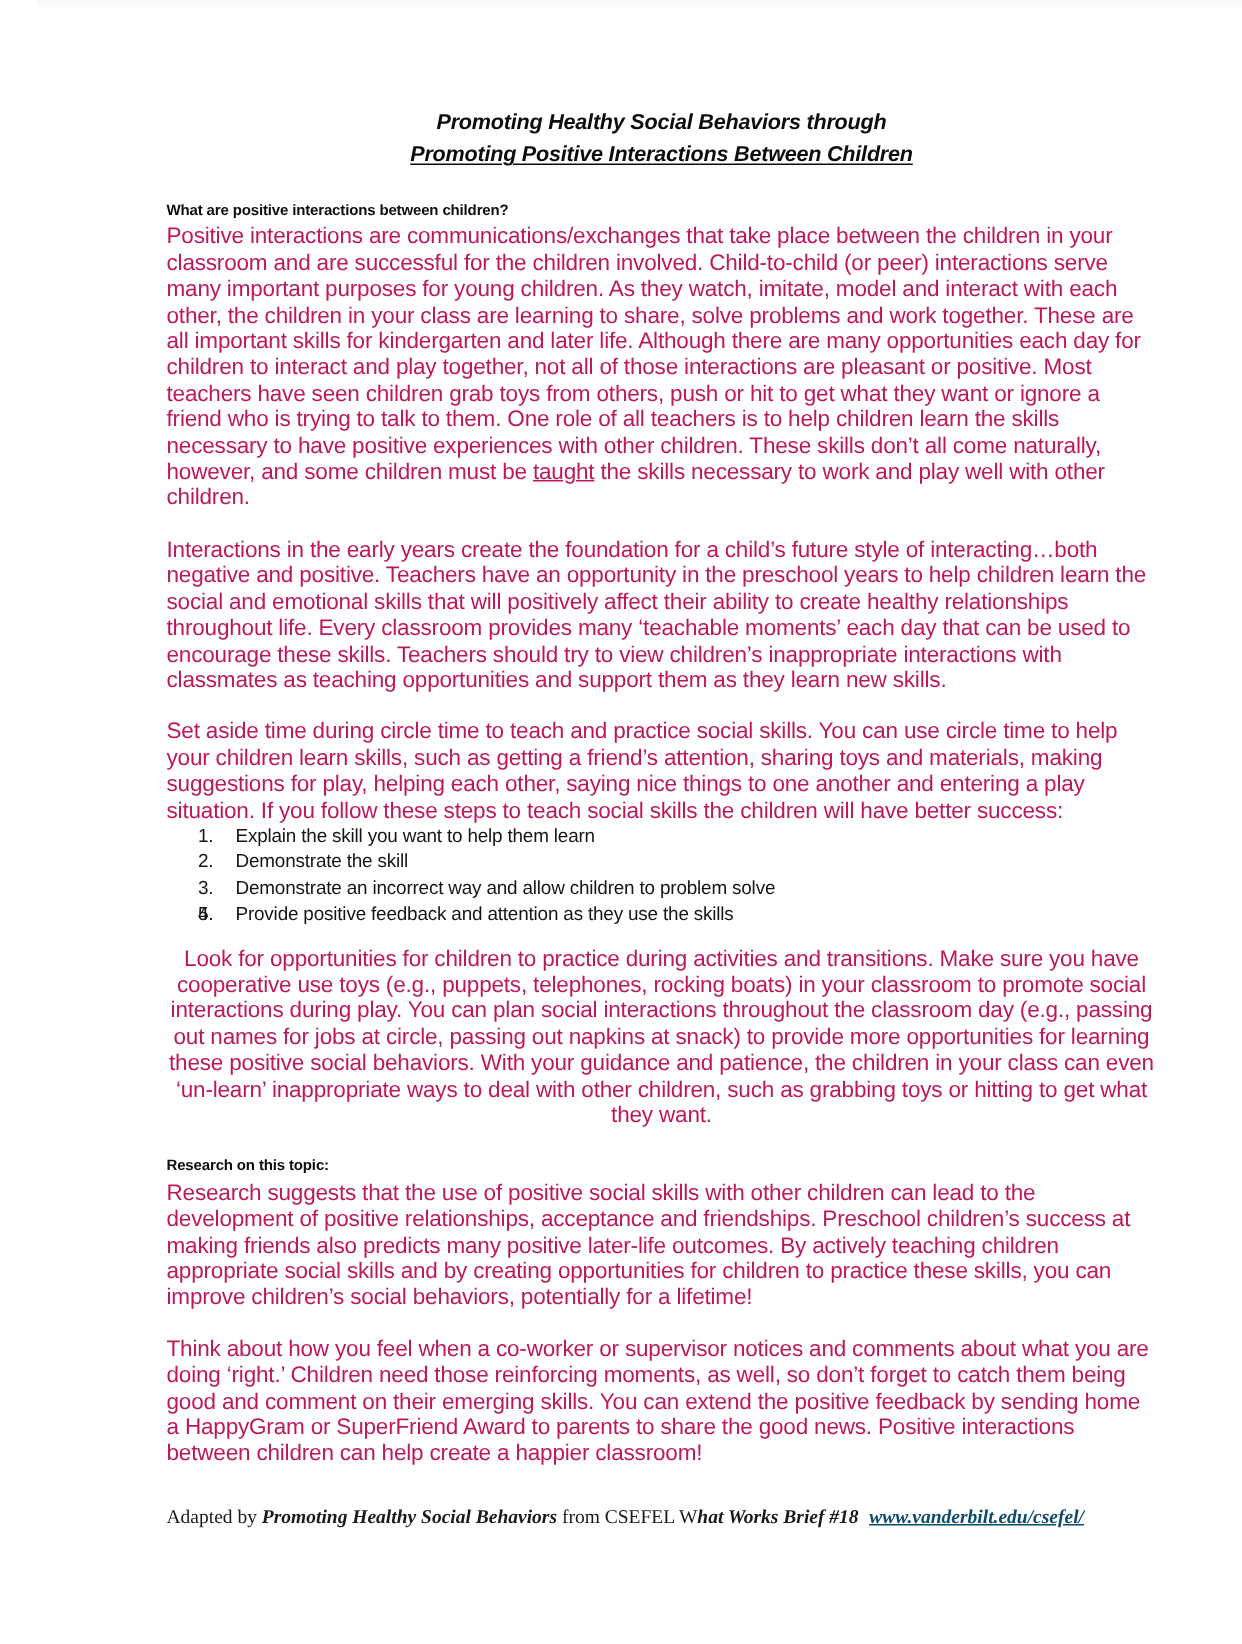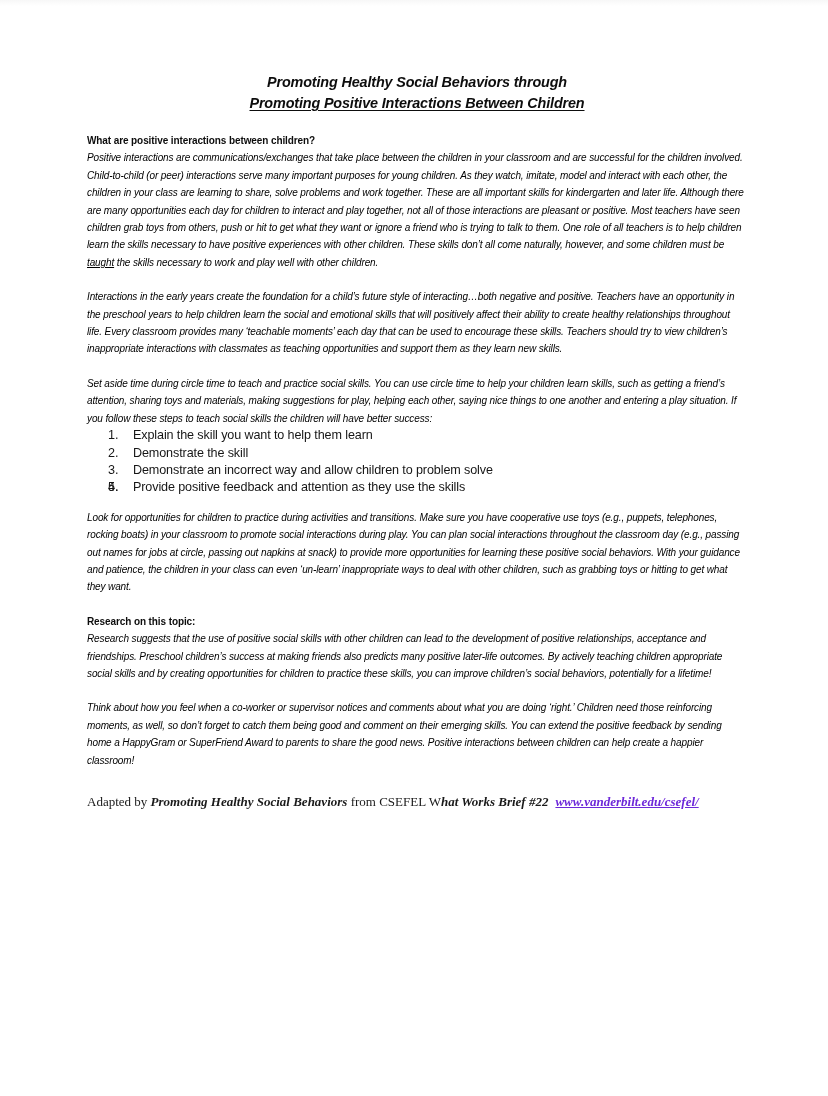--- a/index.html
+++ b/index.html
@@ -16,20 +16,21 @@
     color: #111111;
     -webkit-font-smoothing: antialiased;
   }
 
   .page {
     position: relative;
     width: 696px;
     height: 1096px;
     background: #ffffff;
     box-sizing: border-box;
+    margin-left: 24px;
   }
 
   .page-top-edge {
     position: absolute;
     top: 0; left: 0;
     width: 828px;
     height: 6px;
     background: linear-gradient(to bottom, #f7f7f7, #ffffff);
   }
 
@@ -65,30 +66,30 @@
   }
   .section-heading {
     font-weight: bold;
     font-size: 10px;
     line-height: 17.4px;
     letter-spacing: -0.1px;
     color: #0d0d0d;
     margin: 0;
   }
   .body-text {
-    font-size: 10px;
+    font-size: 15px;
     line-height: 17.4px;
     letter-spacing: -0.12px;
-    color: #000000;
+    color: #be185d;
     margin: 0;
     text-align: left;
-    font-style: italic;
   }
   .body-text.standalone {
     margin-top: 0;
+    text-align: center;
   }
 
   u.inline-underline {
     text-decoration: underline;
     text-underline-offset: 1px;
   }
 
   
   .numbered-list {
     list-style: none;
@@ -193,16 +194,16 @@
 
     <div class="section">
       <p class="section-heading">Research on this topic:</p>
       <p class="body-text">Research suggests that the use of positive social skills with other children can lead to the development of positive relationships, acceptance and friendships.  Preschool children’s success at making friends also predicts many positive later-life outcomes.  By actively teaching children appropriate social skills and by creating opportunities for children to practice these skills, you can improve children’s social behaviors, potentially for a lifetime!</p>
     </div>
 
     <div class="section">
       <p class="body-text">Think about how you feel when a co-worker or supervisor notices and comments about what you are doing ‘right.’ Children need those reinforcing moments, as well, so don’t forget to catch them being good and comment on their emerging skills.  You can extend the positive feedback by sending home a HappyGram or SuperFriend Award to parents to share the good news.  Positive interactions between children can help create a happier classroom!</p>
     </div>
 
-    <div class="footer-line"><span>Adapted by </span><span class="ital">Promoting Healthy Social Behaviors</span><span> from CSEFEL W</span><span class="ital">hat Works Brief #22</span><a href="#" class="footer-url" style="color: #6d28d9;">www.vanderbilt.edu/csefel/</a></div>
+    <div class="footer-line"><span>Adapted by </span><span class="ital">Promoting Healthy Social Behaviors</span><span> from CSEFEL W</span><span class="ital">hat Works Brief #18</span><a href="#" class="footer-url" style="color: #0c4a6e;">www.vanderbilt.edu/csefel/</a></div>
 
   </div>
 </div>
 
 </body></html>

